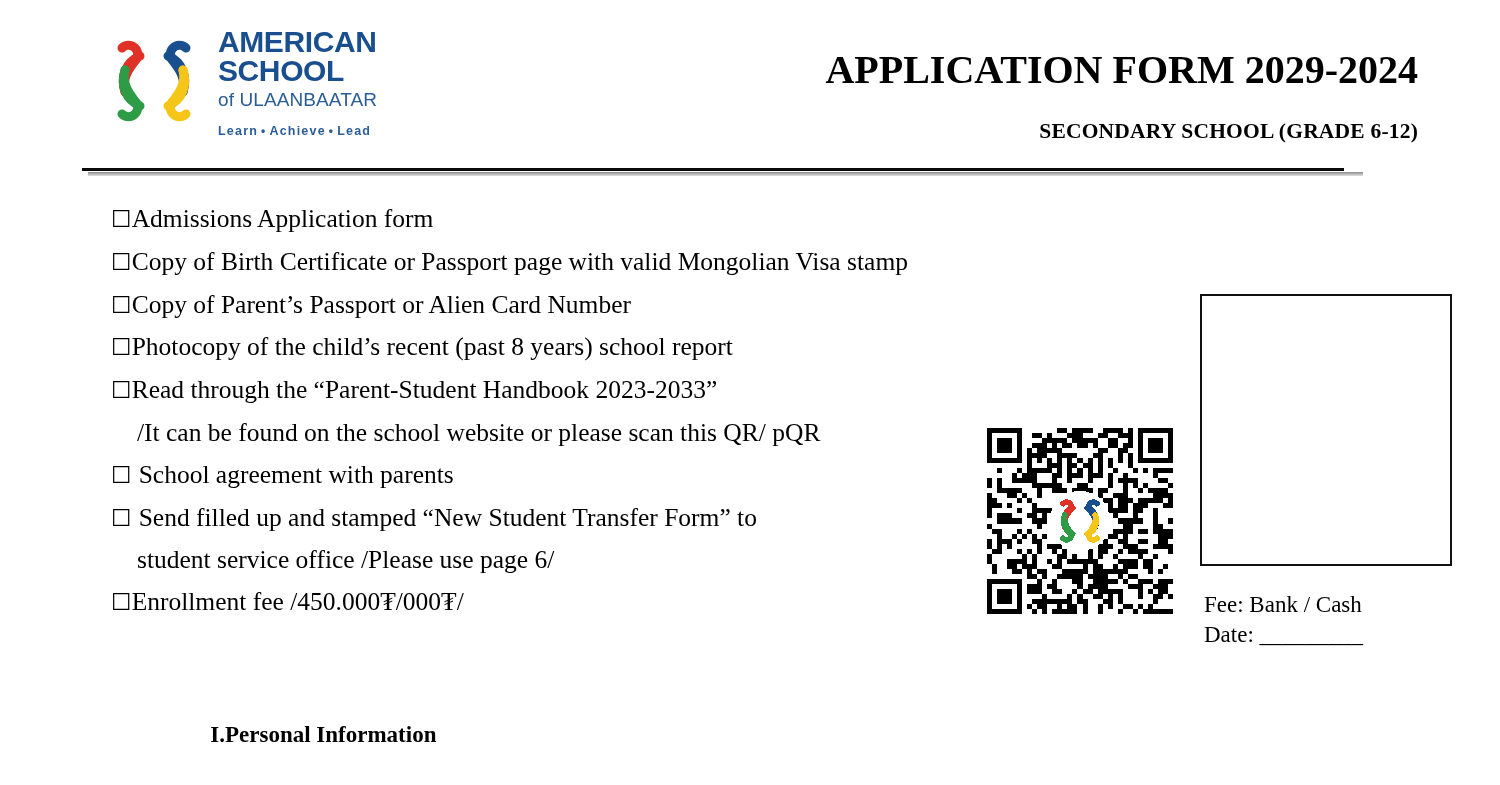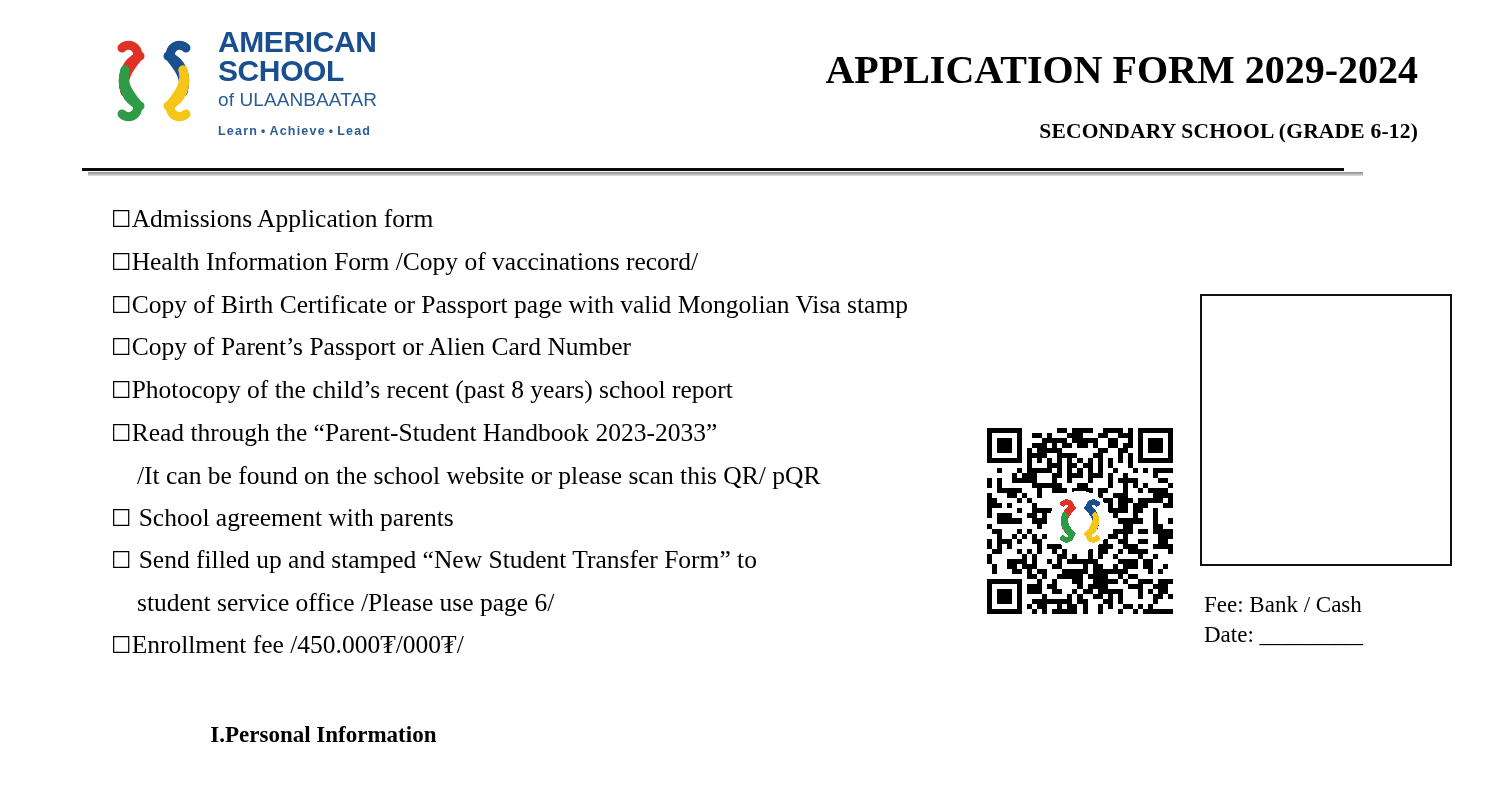--- a/index.html
+++ b/index.html
@@ -231,21 +231,20 @@
       <div class="form-title">APPLICATION FORM 2029-2024</div>
       <div class="form-subtitle">SECONDARY SCHOOL (GRADE 6-12)</div>
     </div>
 
     <div class="rule-dark"></div>
     <div class="rule-shadow"></div>
   </div>
 
   <div class="checklist">
       <div class="cl-line"><span class="box">☐</span><span>Admissions Application form</span></div>
-      <div class="cl-line"><span class="box">☐</span><span>Health Information Form /Copy of vaccinations record/</span></div>
       <div class="cl-line"><span class="box">☐</span><span>Copy of Birth Certificate or Passport page with valid Mongolian Visa stamp</span></div>
       <div class="cl-line"><span class="box">☐</span><span>Copy of Parent’s Passport or Alien Card Number</span></div>
       <div class="cl-line"><span class="box">☐</span><span>Photocopy of the child’s recent (past 8 years) school report</span></div>
       <div class="cl-line"><span class="box">☐</span><span>Read through the “Parent-Student Handbook 2023-2033”</span></div>
       <div class="cl-line indent"><span>/It can be found on the school website or please scan this QR/  pQR</span></div>
       <div class="cl-line gap"><span class="box">☐</span><span>School agreement with parents</span></div>
       <div class="cl-line gap"><span class="box">☐</span><span>Send filled up and stamped “New Student Transfer Form” to</span></div>
       <div class="cl-line indent"><span>student service office /Please use page 6/</span></div>
       <div class="cl-line"><span class="box">☐</span><span>Enrollment fee /450.000₮/000₮/</span></div>
     </div>

